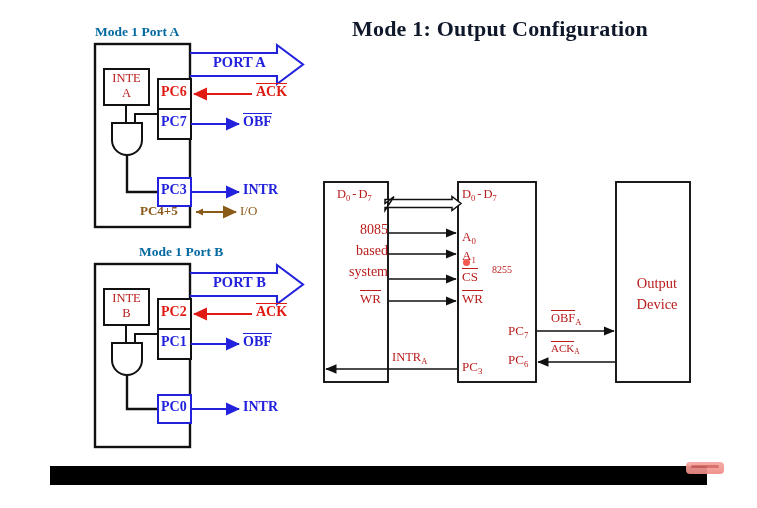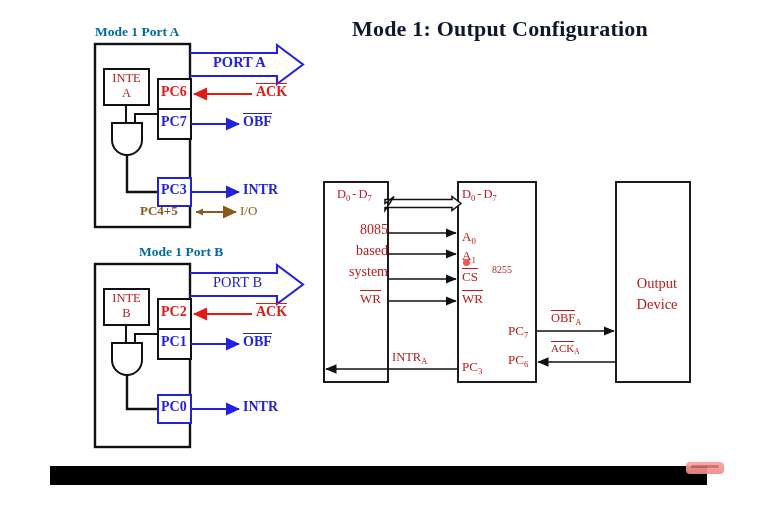--- a/index.html
+++ b/index.html
@@ -142,21 +142,21 @@
   <div class="lbl brown" style="left:140px;top:203px;font-size:13px;font-weight:bold;">PC4+5</div>
   <div class="lbl brown" style="left:240px;top:203px;font-size:13px;font-weight:normal;">I/O</div>
 
   <div class="hd" style="left:98px;top:244px;margin-left:41px;">Mode 1 Port B</div>
 
   <div class="lbl blk" style="left:108px;top:291px;font-size:12.5px;line-height:15px;text-align:center;width:37px;">
     <span>INTE</span><br>
     <span>B</span>
   </div>
 
-  <div class="lbl blue" style="left:213px;top:274px;font-size:14.5px;font-weight:normal;">PORT B</div>
+  <div class="lbl blue" style="left:213px;top:274px;font-size:14.5px;font-weight:bold;">PORT B</div>
 
   <div class="lbl red" style="left:161px;top:304px;font-size:14px;font-weight:bold;">PC2</div>
   <div class="lbl red" style="left:256px;top:304px;font-size:14px;font-weight:bold;">
     <span class="ov">ACK</span>
   </div>
 
   <div class="lbl blue" style="left:161px;top:334px;font-size:14px;font-weight:bold;">PC1</div>
   <div class="lbl blue" style="left:243px;top:334px;font-size:14px;font-weight:bold;">
     <span class="ov">OBF</span>
   </div>

